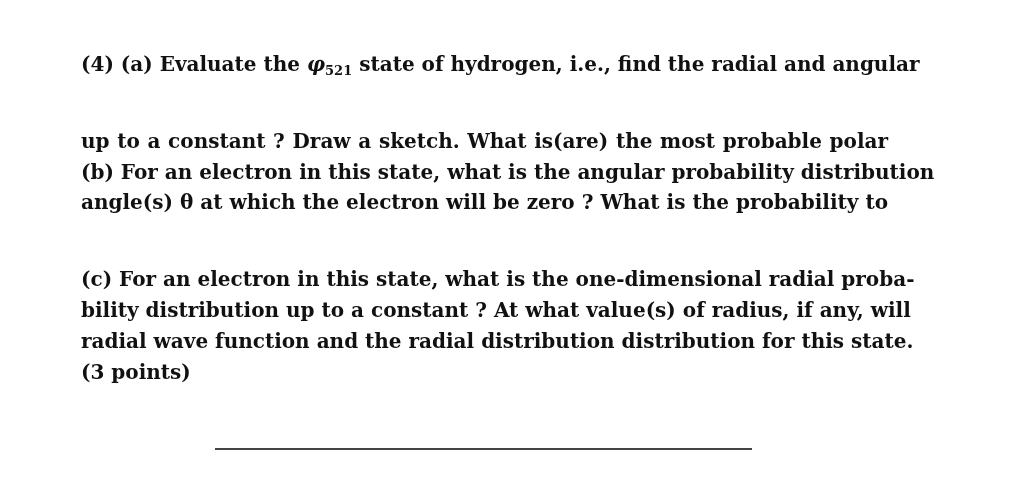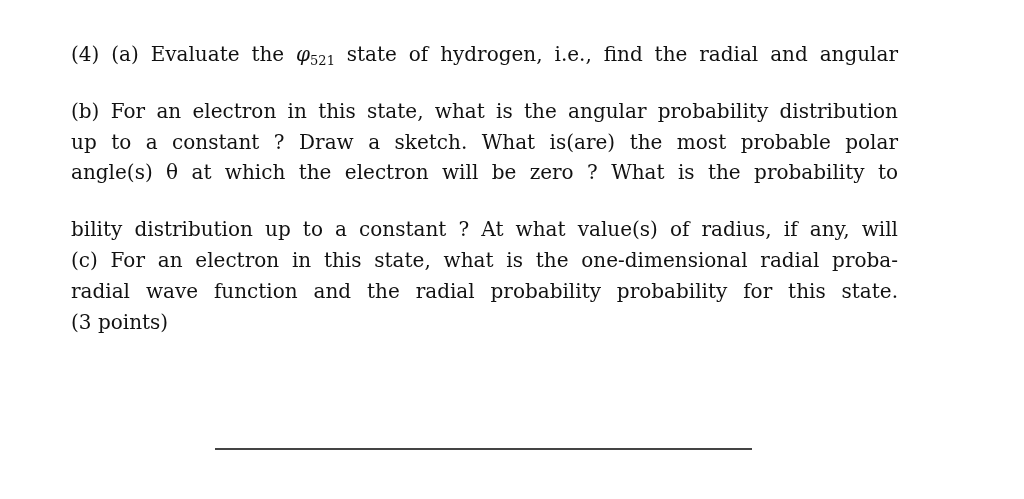--- a/index.html
+++ b/index.html
@@ -2,21 +2,21 @@
 <html><head>
   <meta charset="utf-8">
   <style>
     html, body { margin: 0; padding: 0; background: #ffffff; }
     body { width: 1024px; height: 499px; position: relative; overflow: hidden; }
     .doc {
       position: absolute; left: 65px; top: 33px; width: 839px;
       font-family: "DejaVu Serif", "Liberation Serif", serif;
       font-size: 20px; color: #111111;
     }
-    .para { margin: 6px; }
+    .para { margin: 16px; font-weight: bold; }
     .line {
       display: block; height: 30.8px; line-height: 30.8px;
       white-space: nowrap; text-align: justify; text-align-last: justify;
       letter-spacing: 0px;
     }
     .line.last { text-align-last: left; }
     .gap-a { height: 14px; }
     .gap-b { height: 14px; }
     .math { font-style: italic; }
     .sub { font-size: 13px; vertical-align: -4px; font-style: normal; }
@@ -27,26 +27,26 @@
   </style>
 </head>
 <body>
 
 <div class="doc">
   <div class="para">
     <span class="line"><span>(4) (a) Evaluate the </span><span class="math">φ</span><span class="sub">521</span><span> state of hydrogen, i.e., find the radial and angular</span></span>
   </div>
   <div class="gap-a"></div>
   <div class="para">
+    <span class="line">up to a constant ?  Draw a sketch.  What is(are) the most probable polar</span>
     <span class="line">(b) For an electron in this state, what is the angular probability distribution</span>
-    <span class="line">up to a constant ?  Draw a sketch.  What is(are) the most probable polar</span>
     <span class="line">angle(s) θ at which the electron will be zero ?  What is the probability to</span>
   </div>
   <div class="gap-b"></div>
   <div class="para">
+    <span class="line">(c) For an electron in this state, what is the one-dimensional radial proba-</span>
     <span class="line">bility distribution up to a constant ? At what value(s) of radius, if any, will</span>
-    <span class="line">(c) For an electron in this state, what is the one-dimensional radial proba-</span>
-    <span class="line">radial wave function and the radial probability probability for this state.</span>
+    <span class="line">radial wave function and the radial distribution distribution for this state.</span>
     <span class="line last">(3 points)</span>
   </div>
 </div>
 
 <div class="rule"></div>
 
 </body></html>

